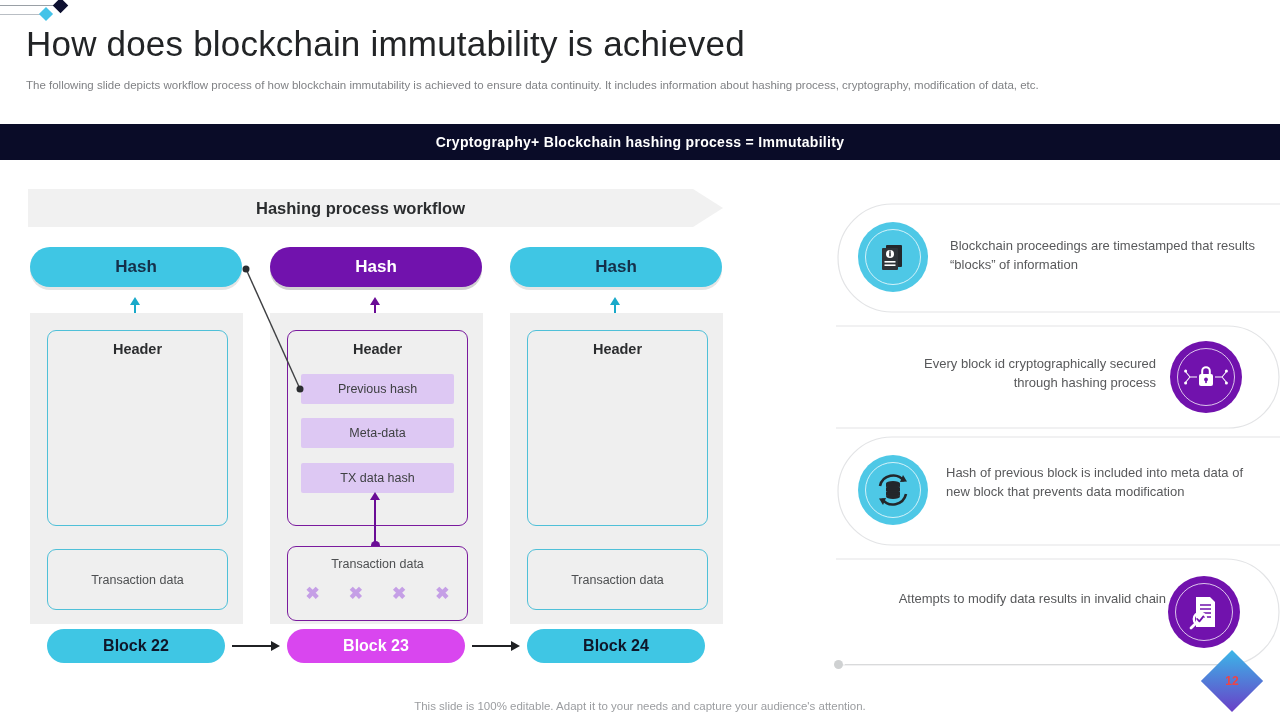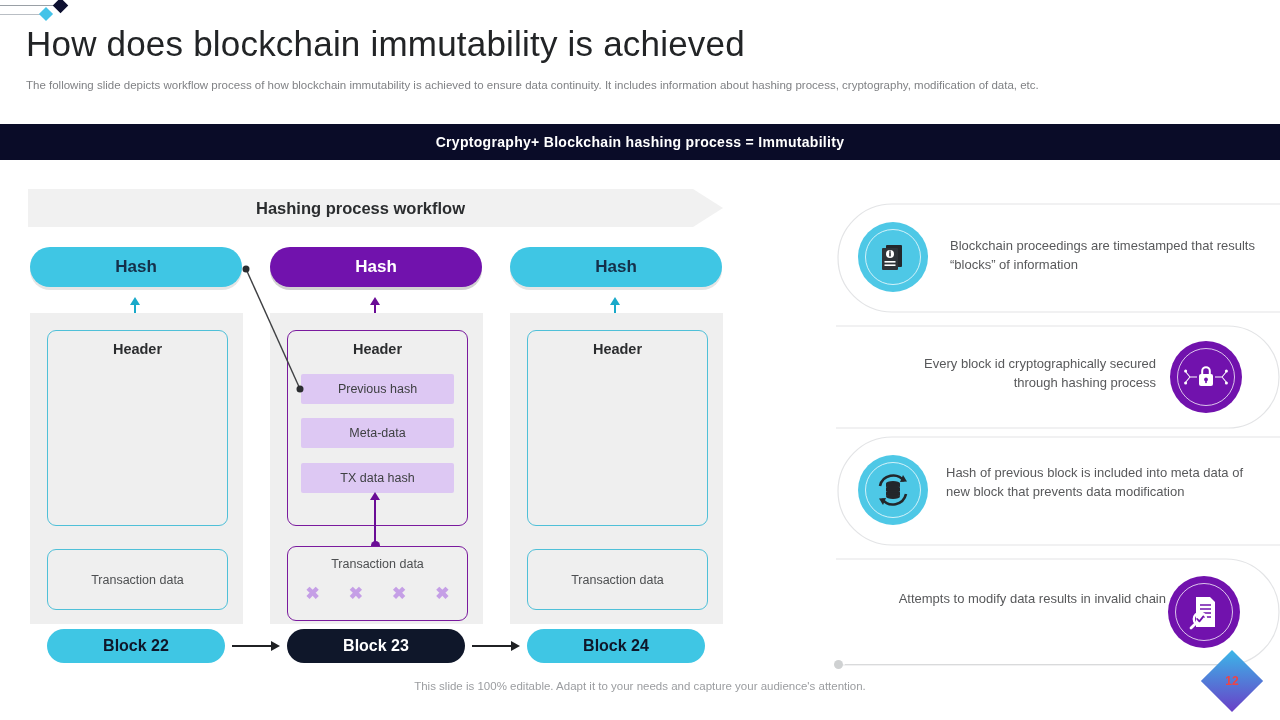--- a/index.html
+++ b/index.html
@@ -97,21 +97,21 @@
 
   .xmarks{position:absolute;left:0;width:100%;display:flex;justify-content:center;gap:29px;}
   .xmarks span{font-size:17px;font-weight:bold;color:#c59fe6;line-height:1;}
 
   .blocklabel{
     position:absolute;height:34px;border-radius:17px;
     display:flex;align-items:center;justify-content:center;
     font-size:16px;font-weight:bold;
   }
   .blocklabel.cy{background:#3fc6e4;color:#0f172a;}
-  .blocklabel.pu{background:#0f172a;color:#ffffff;}
+  .blocklabel.pu{background:#d946ef;color:#ffffff;}
 
   .harrow{position:absolute;height:10px;}
   .harrow .stem{position:absolute;left:0;top:4px;height:2px;background:#202124;}
   .harrow .hd{position:absolute;top:0;width:0;height:0;border-top:5px solid transparent;border-bottom:5px solid transparent;border-left:9px solid #202124;}
 
   
   .card{position:absolute;background:#ffffff;}
   .card .shell{position:absolute;left:0;top:0;width:100%;height:100%;}
   .card-text{
     position:absolute;font-size:13px;color:#58595b;line-height:19px;
@@ -126,21 +126,21 @@
     position:absolute;left:7px;top:7px;right:7px;bottom:7px;
     border-radius:50%;border:1.5px solid rgba(255,255,255,0.75);
   }
   .iconcirc svg{position:relative;z-index:2;}
 
   .railline{position:absolute;height:1px;background:#d9dadb;}
   .raildot{position:absolute;width:9px;height:9px;border-radius:50%;background:#cfd1d2;}
 
   
   .footer{
-    position:absolute;left:0;top:680px;width:1280px;text-align:center;
+    position:absolute;left:0;top:700px;width:1280px;text-align:center;
     font-size:11.5px;color:#9b9da0;
   }
   .pagebadge{
     position:absolute;left:1232px;top:681px;width:44px;height:44px;
     transform:translate(-50%,-50%) rotate(45deg);
     background:linear-gradient(135deg,#3bb7e8 0%,#6a3fc7 100%);
   }
   .pagenum{
     position:absolute;left:1232px;top:681px;width:44px;height:24px;
     transform:translate(-50%,-50%);

